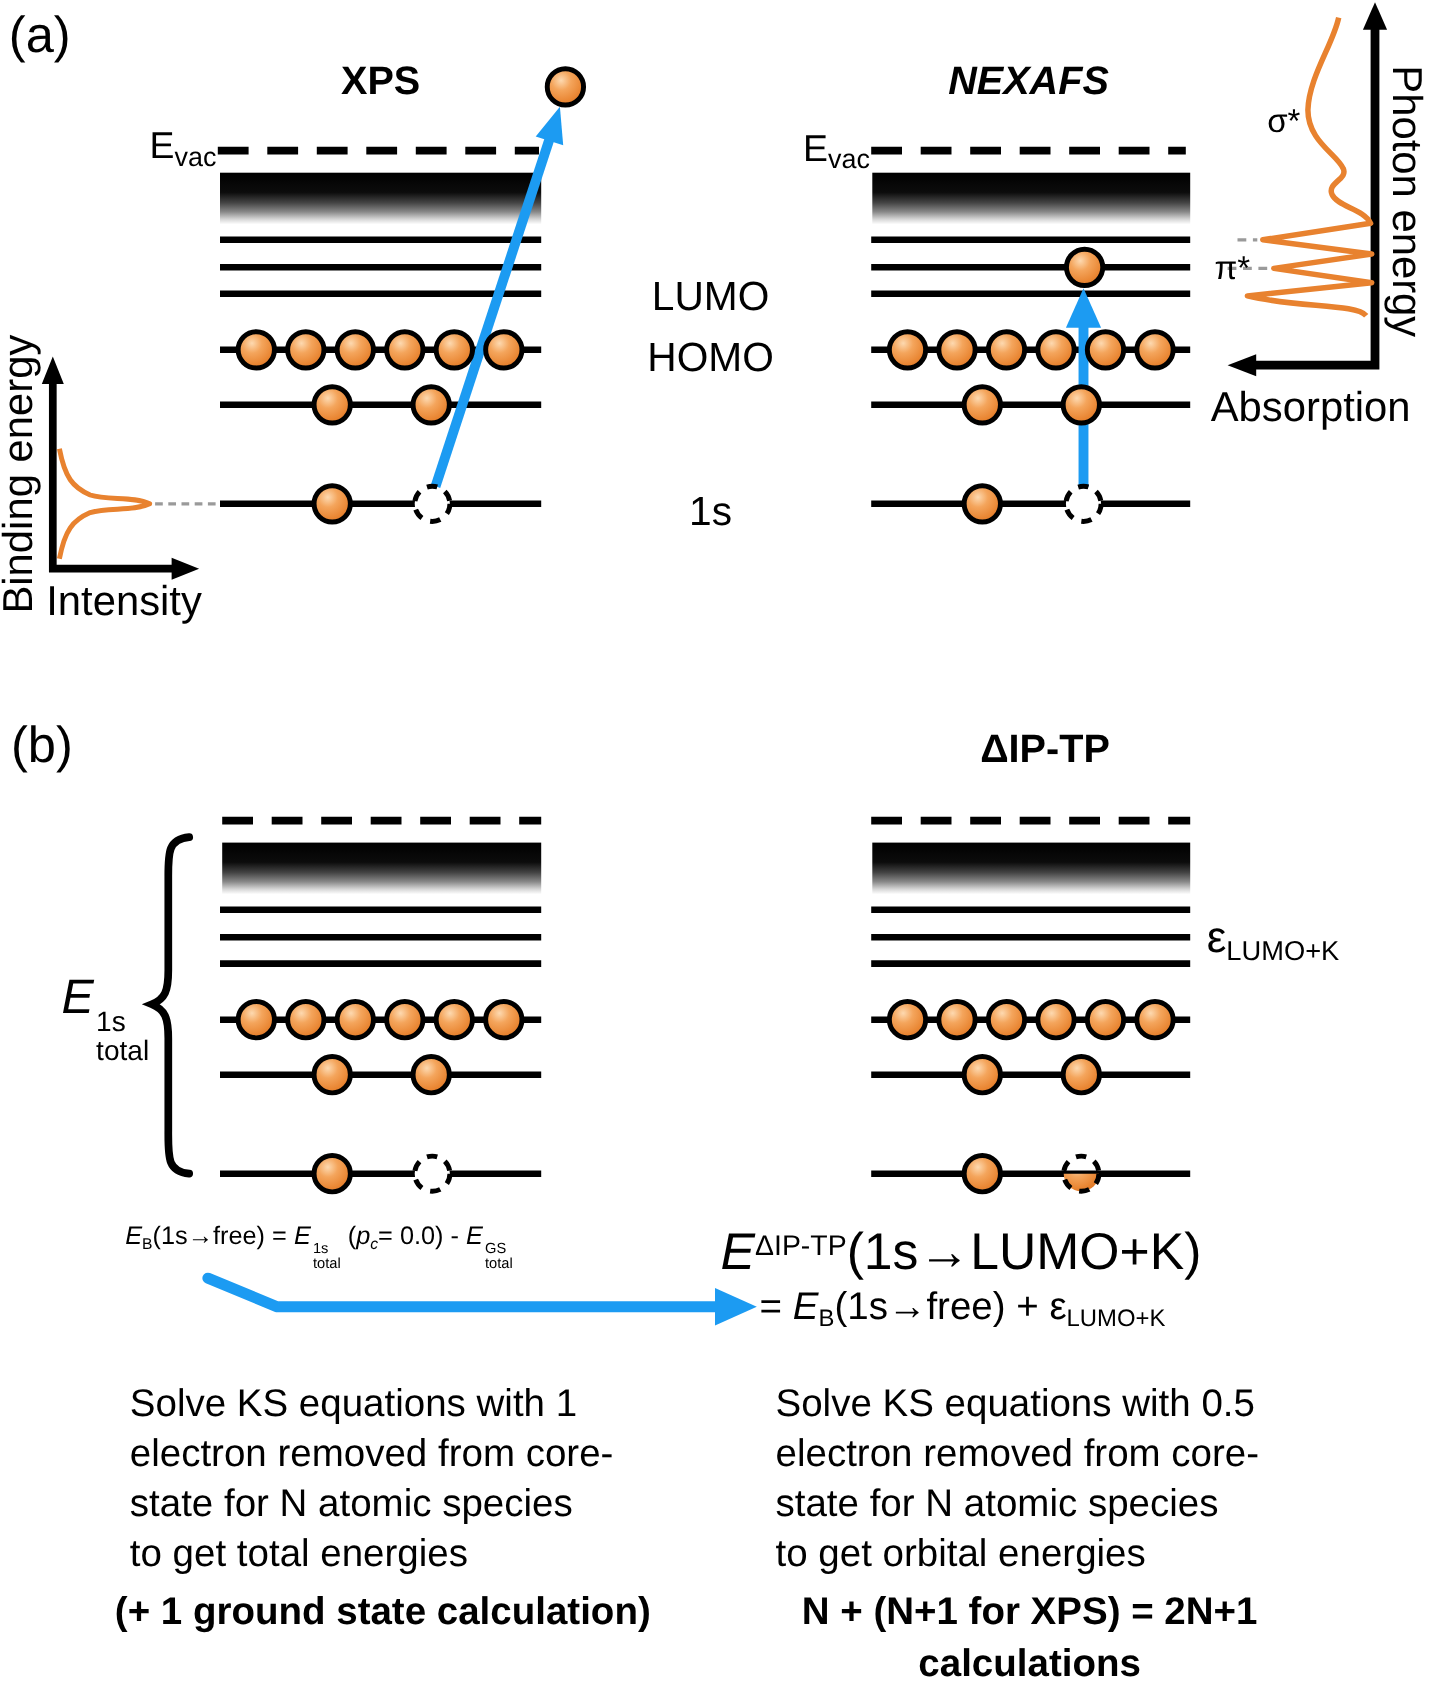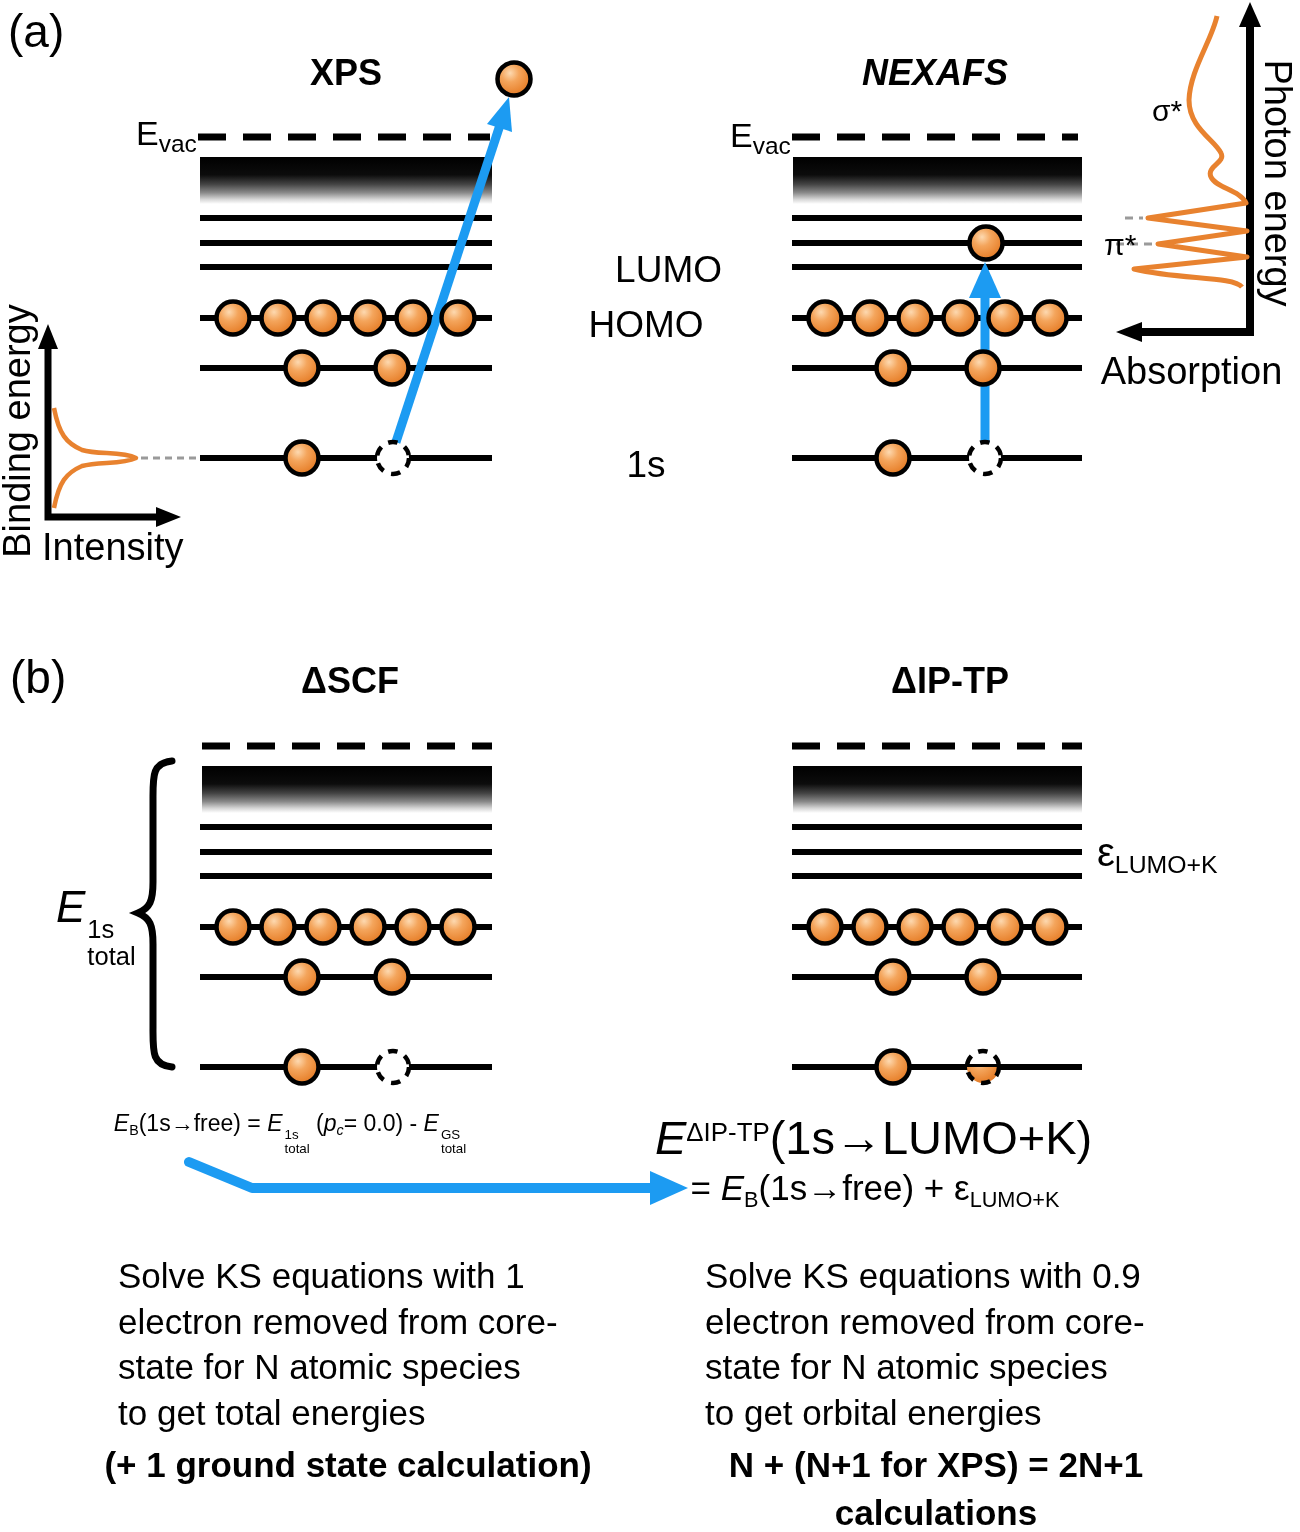--- a/index.html
+++ b/index.html
@@ -167,35 +167,34 @@
 </svg>
 
 <div class="t" style="left:8px; top:4px; font-size:46px;">(a)</div>
 
 <div class="t ctr b" style="left:246px; top:52px; width:200px; font-size:36px;">XPS</div>
 <div class="t ctr b" style="left:835px; top:52px; width:200px; font-size:36px;font-style:italic;">NEXAFS</div>
 
 <div class="t" style="left:136px; top:114px; font-size:34px;"><span>E</span><span class="evsub">vac</span></div>
 <div class="t" style="left:730px; top:116px; font-size:34px;"><span>E</span><span class="evsub">vac</span></div>
 
-<div class="t ctr" style="left:570px; top:249px; width:152px; font-size:37px;text-align:right;">LUMO</div>
+<div class="t ctr" style="left:570px; top:249px; width:152px; font-size:37px;">LUMO</div>
 <div class="t ctr" style="left:570px; top:304px; width:152px; font-size:37px;">HOMO</div>
 <div class="t ctr" style="left:570px; top:444px; width:152px; font-size:37px;">1s</div>
 
 <div class="t ctr rotccw" style="left:-123px; top:410px; width:280px; height:42px; line-height:42px; font-size:38px;">Binding energy</div>
 <div class="t" style="left:42px; top:526px; font-size:38px;">Intensity</div>
 
 <div class="t ctr rotcw" style="left:1148px; top:161px; width:260px; height:44px; line-height:44px; font-size:38px;">Photon energy</div>
 <div class="t ctr" style="left:1089px; top:350px; width:205px; font-size:38px;">Absorption</div>
 
 <div class="t" style="left:1152px; top:94px; font-size:30px;">σ*</div>
 <div class="t" style="left:1104px; top:228px; font-size:30px;">π*</div>
 
 <div class="t" style="left:10px; top:650px; font-size:46px;">(b)</div>
-<div class="t ctr b" style="left:250px; top:660px; width:200px; font-size:36px;">ΔSCF</div>
 <div class="t ctr b" style="left:850px; top:660px; width:200px; font-size:36px;">ΔIP-TP</div>
 
 <div class="t eq" style="left:56px; top:882px; font-size:44px;"><i>E</i><span class="ss">
         <span>1s</span>
         <span>total</span>
       </span></div>
 
 <div class="t" style="left:1097px; top:830px; font-size:40px;"><span>ε</span><span class="smsub">LUMO+K</span></div>
 
 <div class="t ctr eq" style="left:30px; top:1110px; width:520px; font-size:23px;">
@@ -215,21 +214,21 @@
   <span>= </span><i>E</i><span class="smsub">B</span><span>(1s→free) + </span><span>ε</span><span class="smsub">LUMO+K</span>
 </div>
 
 <div class="t" style="left:118px; top:1253px; font-size:35px; line-height:45.5px;">
   <div>Solve KS equations with 1</div>
   <div>electron removed from core-</div>
   <div>state for N atomic species</div>
   <div>to get total energies</div>
 </div>
 <div class="t" style="left:705px; top:1253px; font-size:35px; line-height:45.5px;">
-  <div>Solve KS equations with 0.9</div>
+  <div>Solve KS equations with 0.5</div>
   <div>electron removed from core-</div>
   <div>state for N atomic species</div>
   <div>to get orbital energies</div>
 </div>
 
 <div class="t ctr b" style="left:98px; top:1441px; width:500px; font-size:35px; line-height:48px;">
   <div>(+ 1 ground state calculation)</div>
 </div>
 <div class="t ctr b" style="left:686px; top:1441px; width:500px; font-size:35px; line-height:48px;">
   <div>N + (N+1 for XPS) = 2N+1</div>

